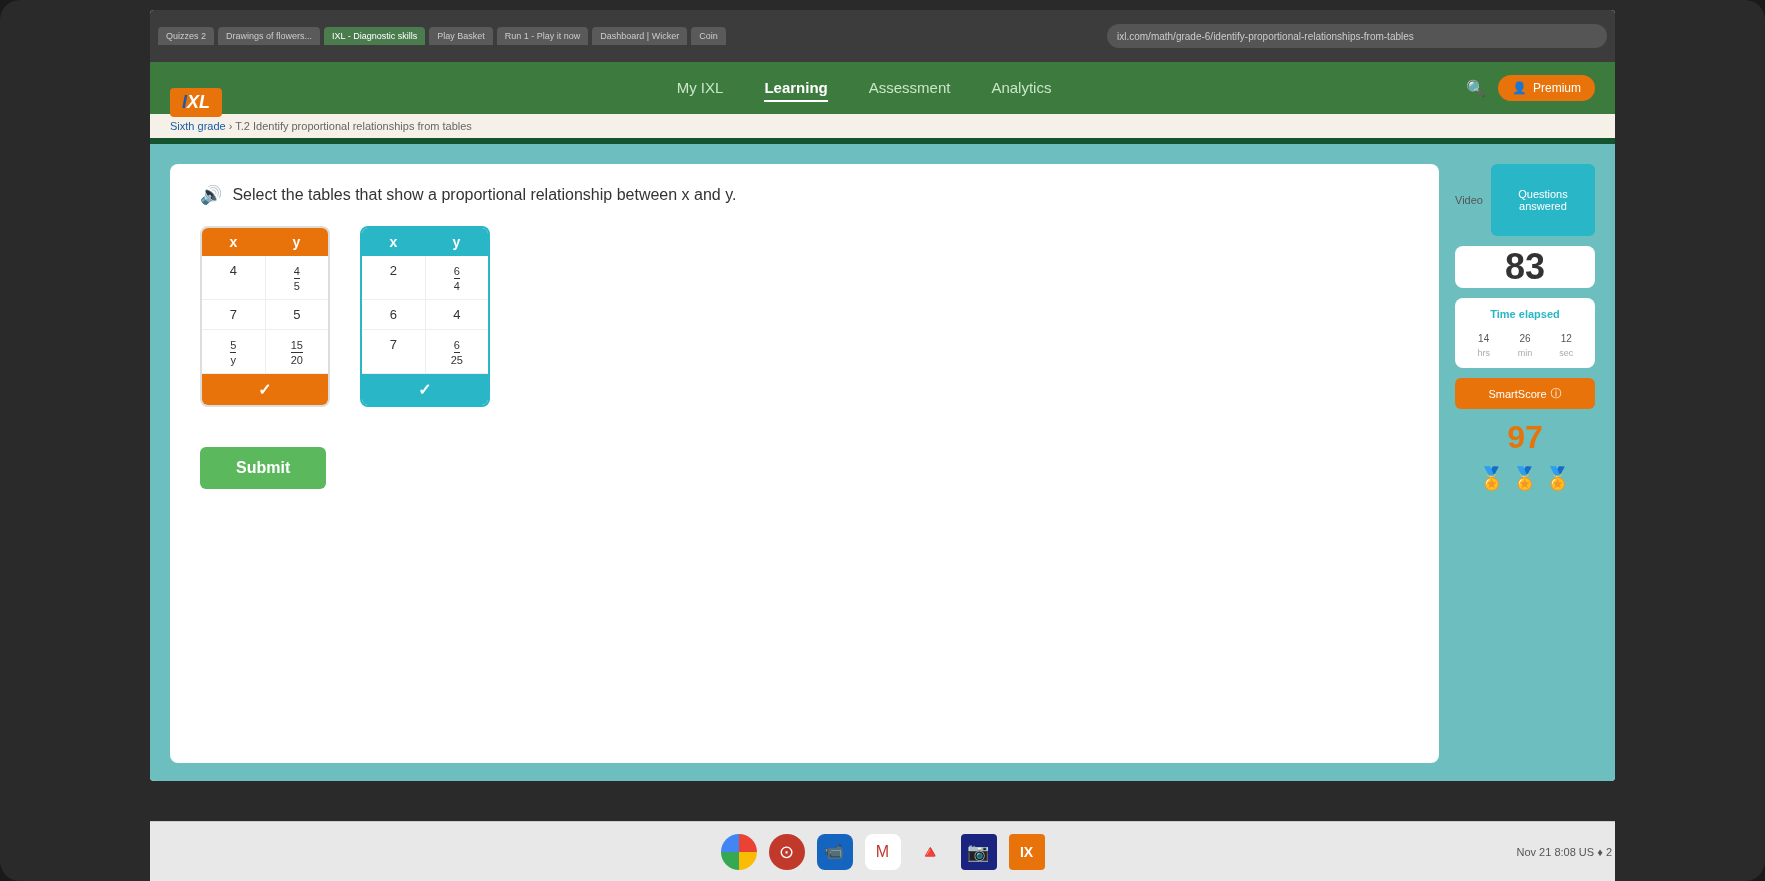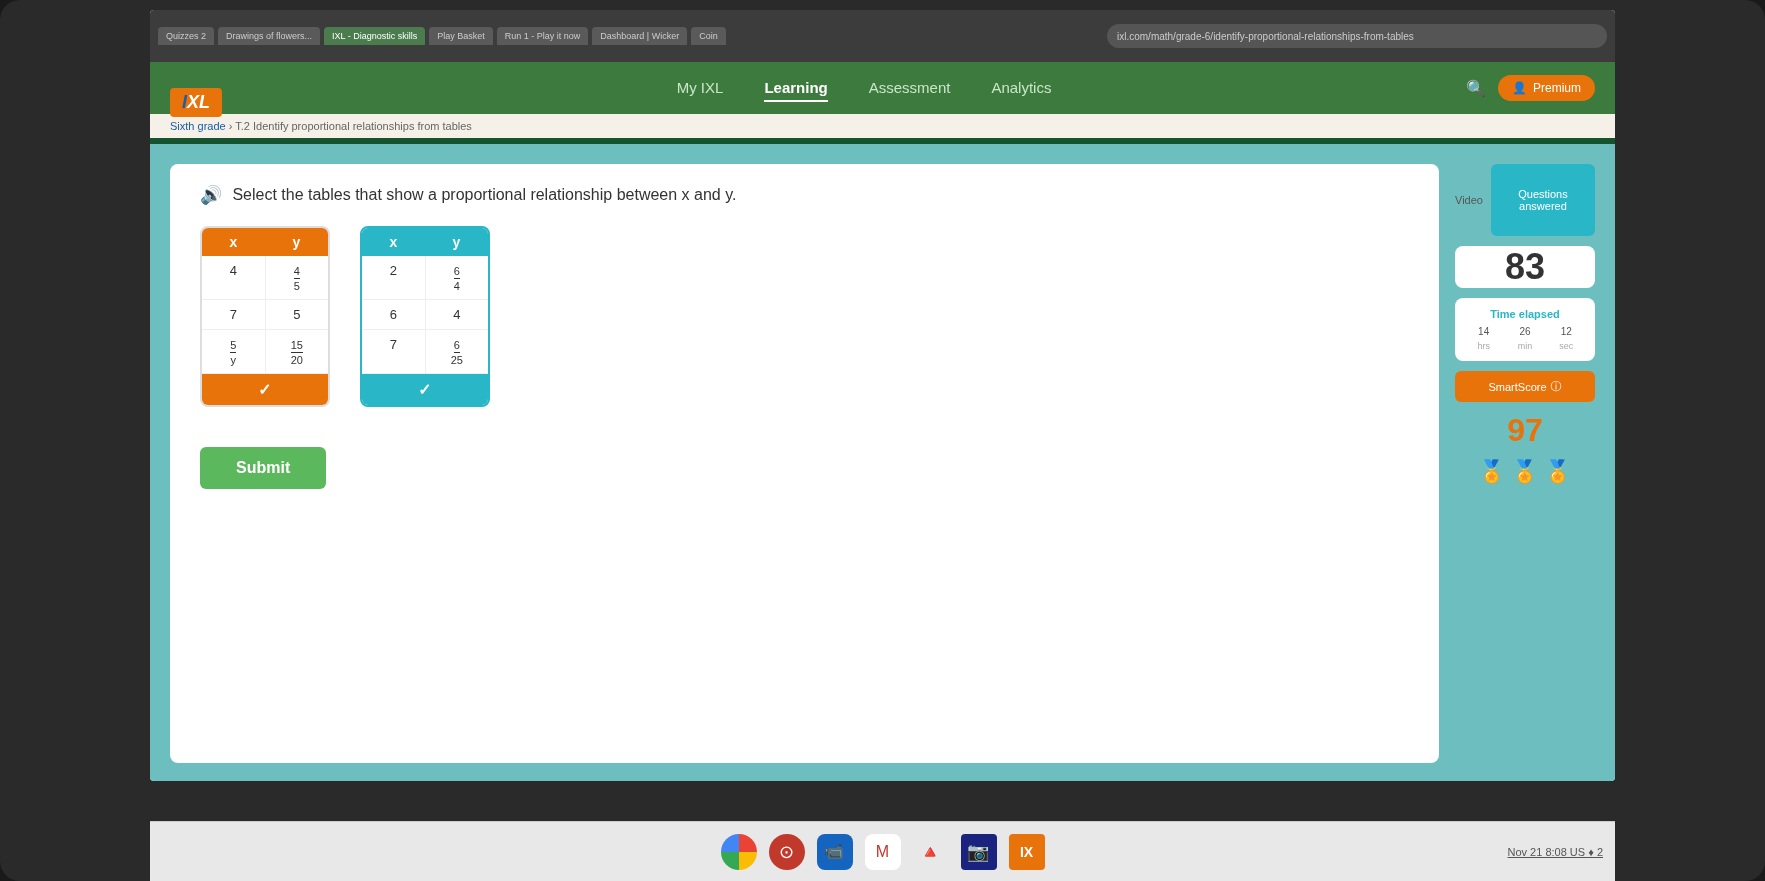--- a/index.html
+++ b/index.html
@@ -345,21 +345,21 @@
     .time-label {
       color: #29b6c7;
       font-size: 11px;
       font-weight: bold;
     }
 
     .time-grid {
       display: grid;
       grid-template-columns: 1fr 1fr 1fr;
       gap: 4px;
-      margin-top: 6px;
+      margin-top: 13px;
     }
 
     .time-grid-cell {
       font-size: 10px;
       color: #555;
       text-align: center;
     }
 
     .time-grid-label {
       font-size: 9px;
@@ -417,24 +417,23 @@
       border-radius: 8px;
       display: flex;
       align-items: center;
       justify-content: center;
       font-size: 20px;
       cursor: pointer;
     }
 
     .taskbar-status {
       position: absolute;
-      right: 12px;
+      right: 3px;
       font-size: 11px;
       color: #555;
-      text-decoration: underline;
     }
 
     .fraction {
       display: inline-flex;
       flex-direction: column;
       align-items: center;
       font-size: 11px;
       line-height: 1.1;
     }
 

